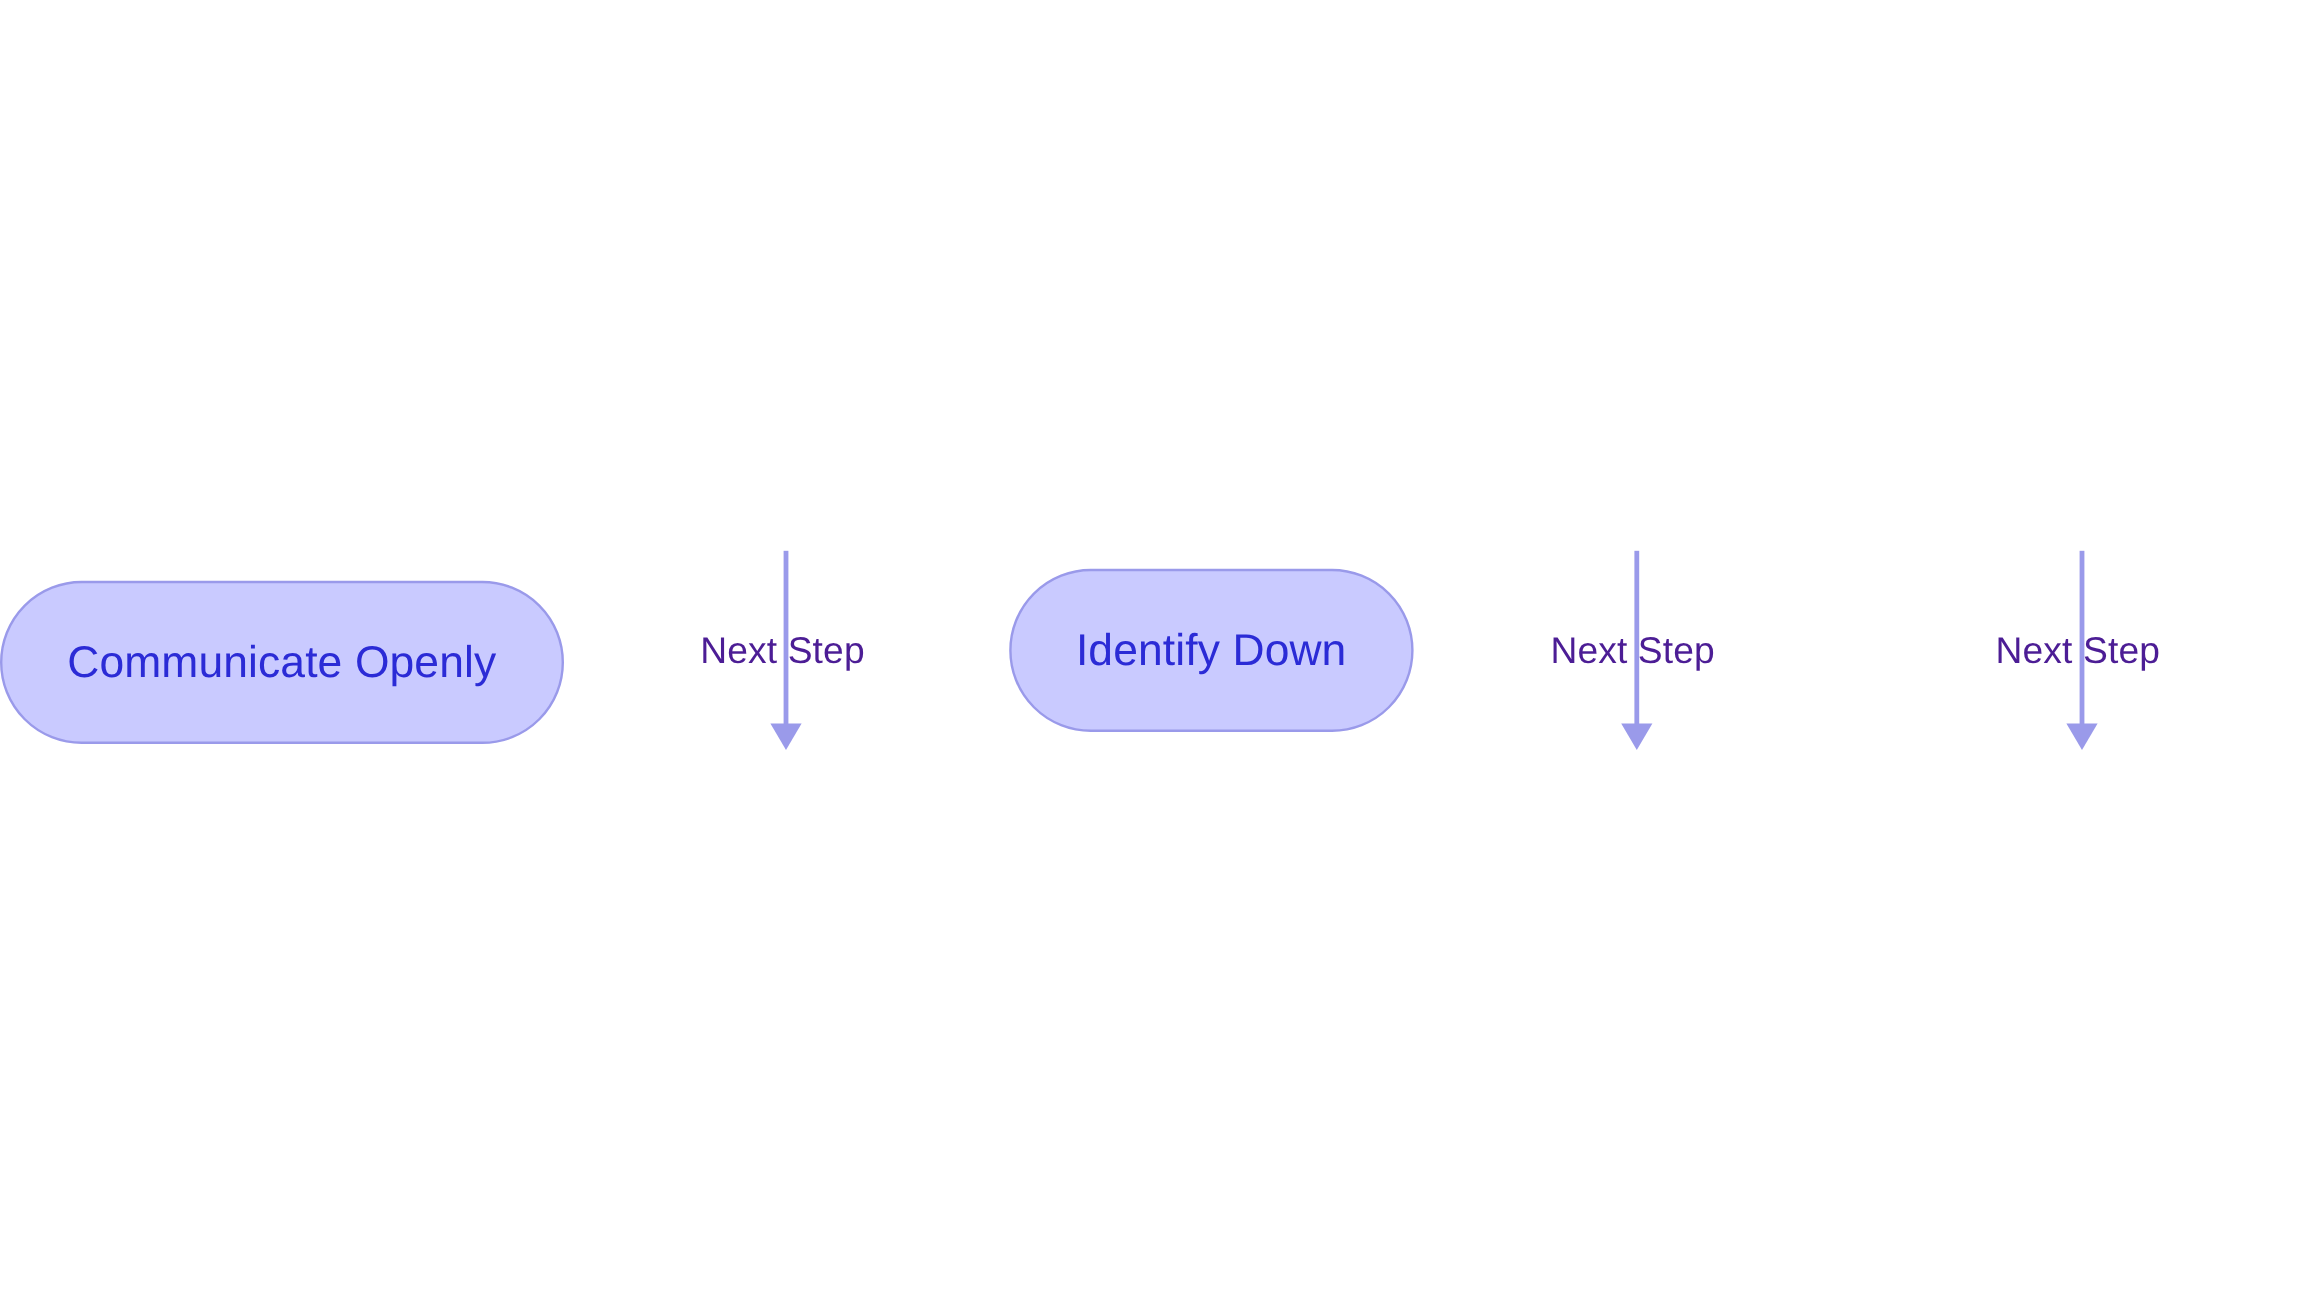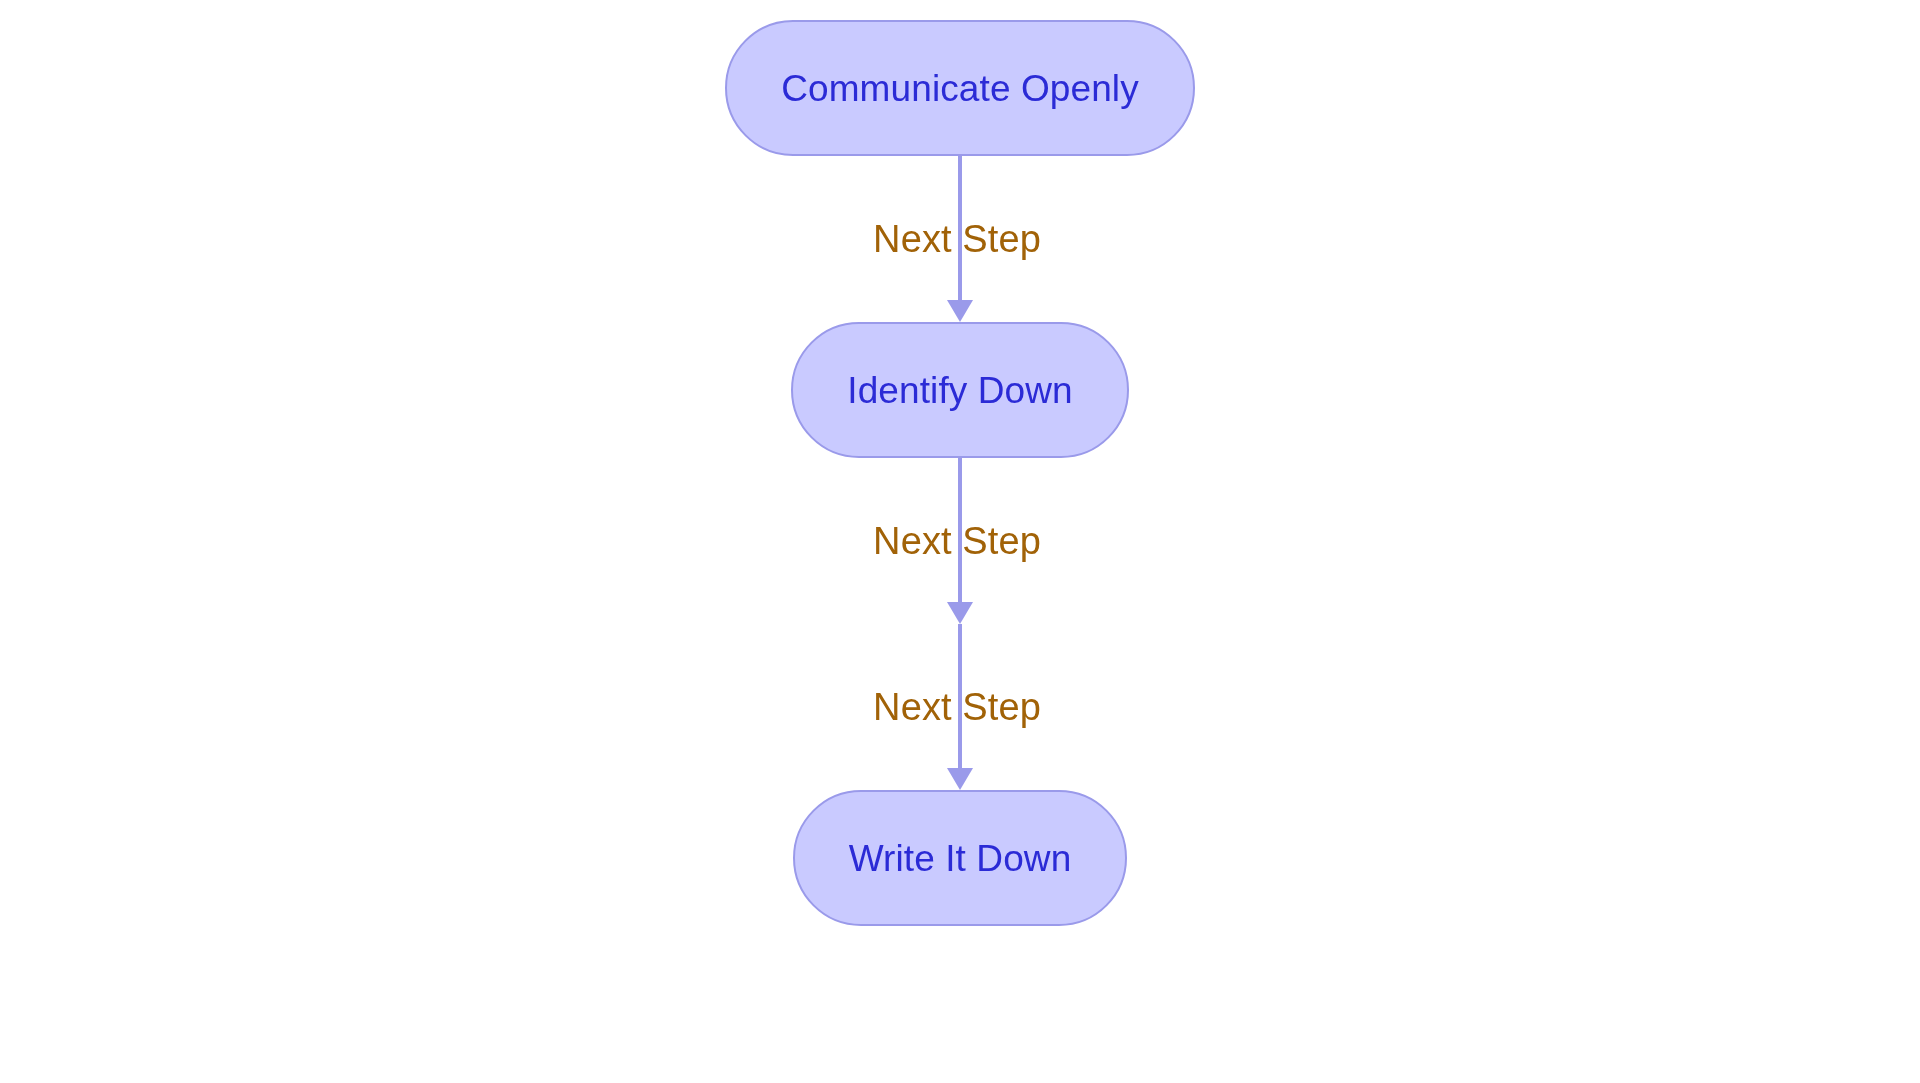--- a/index.html
+++ b/index.html
@@ -22,21 +22,21 @@
     background: #ffffff;
   }
 
   .flow-column {
     position: absolute;
     left: 0;
     top: 0;
     width: 1920px;
     height: 1083px;
     display: flex;
-    flex-direction: column;
+    flex-direction: row;
     align-items: center;
     justify-content: flex-start;
   }
 
   
   .node {
     box-sizing: border-box;
     height: 136px;
     border-radius: 68px;
     background: #c9caff;
@@ -90,23 +90,23 @@
     border-left: 13px solid transparent;
     border-right: 13px solid transparent;
     border-top: 22px solid #9a9aea;
   }
   .connector-label {
     position: absolute;
     top: 50%;
     left: 50%;
     transform: translate(-50%, -50%);
     margin-left: -3px;
-    font-size: 38px;
+    font-size: 31px;
     line-height: 1;
-    color: #a16207;
+    color: #4c1d95;
     white-space: nowrap;
     background: transparent;
     letter-spacing: 0.1px;
     z-index: 3;
   }
 </style>
 </head>
 <body>
 
 <div id="flowchart-root">
@@ -132,18 +132,15 @@
       <span class="connector-label">Next Step</span>
     </div>
 
 
     <div class="connector connector-3">
       <div class="connector-line"></div>
       <div class="connector-arrow"></div>
       <span class="connector-label">Next Step</span>
     </div>
 
-    <div class="node node-4">
-      <span class="node-label">Write It Down</span>
-    </div>
 
   </div>
 </div>
 
 </body></html>

